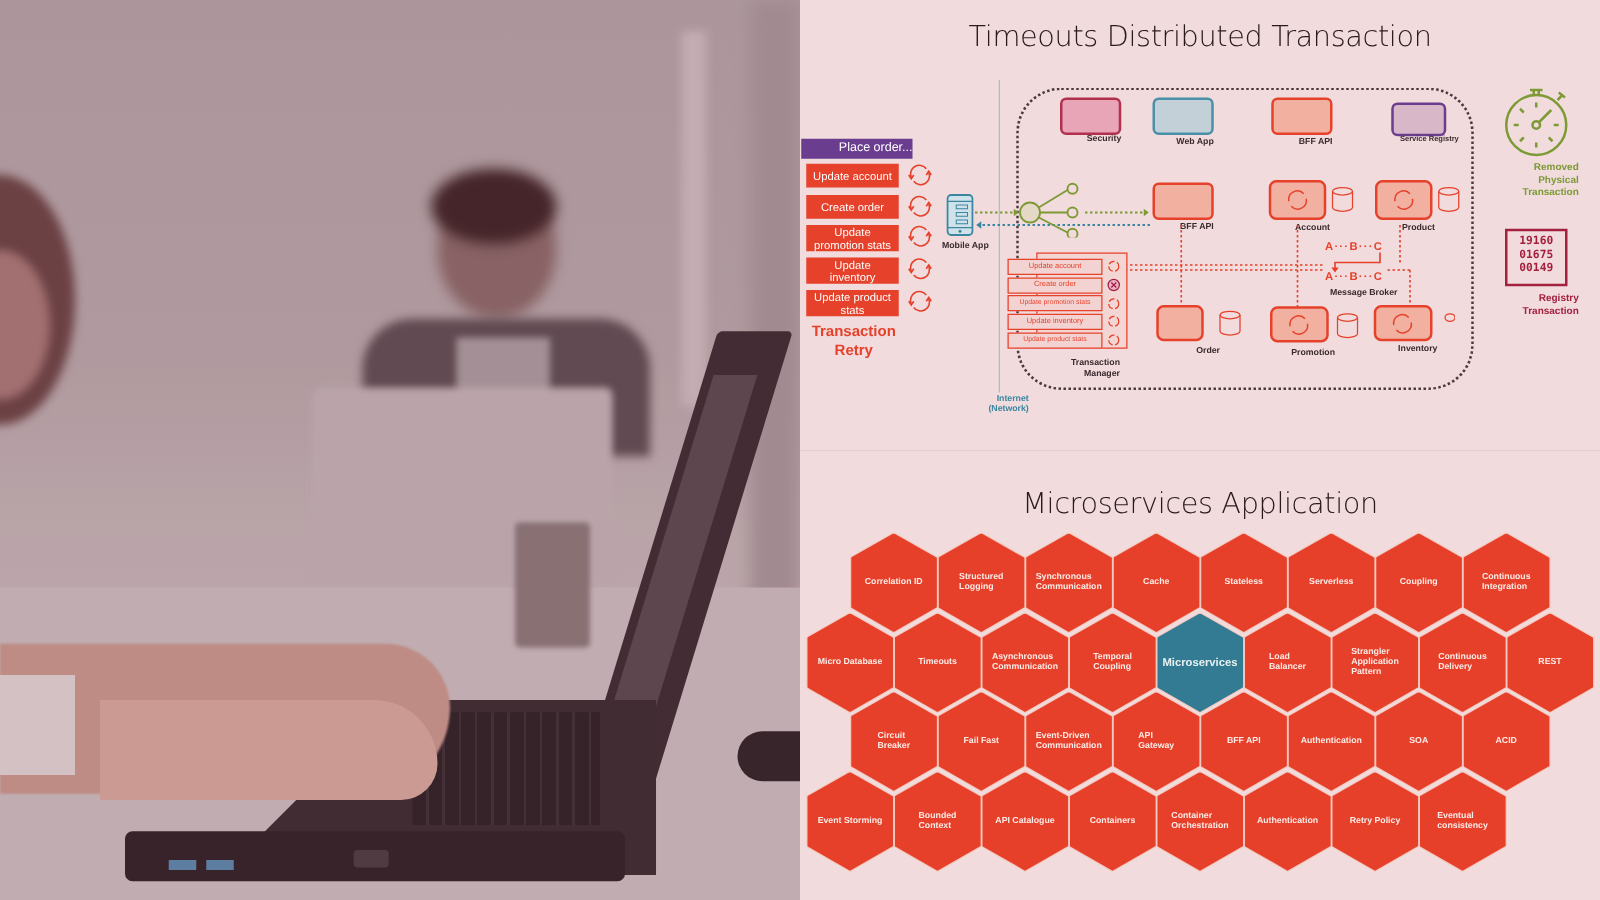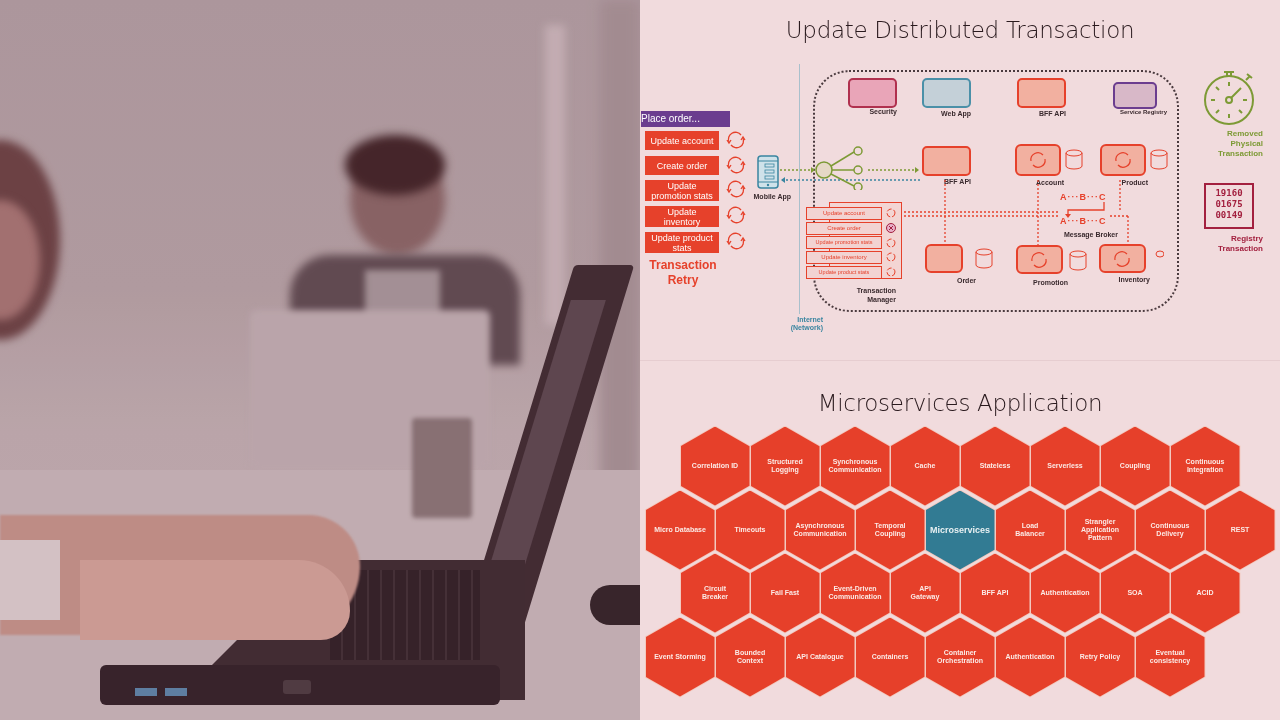--- a/index.html
+++ b/index.html
@@ -13,21 +13,21 @@
   .panel{position:absolute;left:640px;width:640px;background:#f1dbdd;}
   .panel-top{top:0;height:360px;}
   .panel-bot{top:361px;height:359px;}
   .divider{position:absolute;left:640px;top:360px;width:640px;height:1px;background:#e6cdd0;}
   .title{position:absolute;left:0;width:640px;text-align:center;font-family:"DejaVu Sans",sans-serif;font-weight:300;color:#2a1a1e;font-size:23px;letter-spacing:-0.3px;}
   .lbl{position:absolute;font-size:7px;font-weight:bold;color:#3a2a2e;text-align:right;white-space:nowrap;}
   .box{position:absolute;border-radius:5px;border:2px solid;}
   .step{position:absolute;left:645px;width:74px;background:#e6412b;color:#fff;font-size:9px;text-align:center;display:flex;align-items:center;justify-content:center;line-height:10px;}
   .tm-step{position:absolute;left:806px;width:74px;height:11px;border:1px solid #e6412b;background:#f2d3d2;color:#e6412b;font-size:6px;text-align:center;line-height:11px;}
   
-  .hex{position:absolute;width:69px;height:79px;clip-path:polygon(50% 0,100% 25%,100% 75%,50% 100%,0 75%,0 25%);background:#e6402a;display:flex;align-items:center;justify-content:center;text-align:center;color:#fbeae6;font-size:7px;font-weight:bold;line-height:8px;}
+  .hex{position:absolute;width:69px;height:79px;clip-path:polygon(50% 0,100% 25%,100% 75%,50% 100%,0 75%,0 25%);background:#e6402a;display:flex;align-items:center;justify-content:center;text-align:left;color:#fbeae6;font-size:7px;font-weight:bold;line-height:8px;}
   .hex-wrap{position:absolute;width:71px;height:81px;clip-path:polygon(50% 0,100% 25%,100% 75%,50% 100%,0 75%,0 25%);background:#f3c9bf;}
   .hex.center{background:#327b93;font-size:9px;color:#e8f0f2;}
 </style>
 </head>
 <body>
 
 <div class="photo">
 
   <div class="rect" style="left:545px;top:25px;width:20px;height:300px;background:#cdbfc3;filter:blur(4px);"></div>
   <div class="rect" style="left:600px;top:0;width:40px;height:720px;background:#a8999d;filter:blur(6px);"></div>
@@ -59,32 +59,32 @@
 
   <div class="rect" style="left:0;top:515px;width:360px;height:120px;background:#c89a90;border-radius:0 60px 80px 0;filter:blur(1px);"></div>
   <div class="rect" style="left:80px;top:560px;width:270px;height:80px;background:#d6aaa0;border-radius:0 70px 40px 0;"></div>
   <div class="rect" style="left:0;top:540px;width:60px;height:80px;background:#e0d6d8;"></div>
 
   <div class="rect" style="left:590px;top:585px;width:50px;height:40px;background:#2f2529;border-radius:20px 0 0 20px;"></div>
   <div class="tint"></div>
 </div>
 
 <div class="panel panel-top">
-  <div class="title" style="top:17px;">Update Distributed Transaction</div>
+  <div class="title" style="top:17px;">Timeouts Distributed Transaction</div>
 </div>
 
 <div style="position:absolute;left:799px;top:64px;width:1px;height:250px;background:#a9c0cc;"></div>
 <div class="lbl" style="left:775px;top:316px;width:48px;color:#3a85a0;line-height:8px;">
   <div>Internet</div>
     <div>(Network)</div>
 </div>
 
 <div style="position:absolute;left:813px;top:70px;width:366px;height:242px;border:2px dotted #4a3a3e;border-radius:36px;box-sizing:border-box;"></div>
 
-<div style="position:absolute;left:641px;top:111px;width:89px;height:16px;background:#6b3d8f;color:#fff;font-size:10px;text-align:left;line-height:16px;">Place order...</div>
+<div style="position:absolute;left:641px;top:111px;width:89px;height:16px;background:#6b3d8f;color:#fff;font-size:10px;text-align:right;line-height:16px;">Place order...</div>
 <div class="step" style="top:131px;height:19px;">Update account</div>
 <div class="step" style="top:156px;height:19px;">Create order</div>
 <div class="step" style="top:180px;height:21px;white-space:pre-line;">Update
 promotion stats</div>
 <div class="step" style="top:206px;height:21px;white-space:pre-line;">Update
 inventory</div>
 <div class="step" style="top:232px;height:21px;white-space:pre-line;">Update product
 stats</div>
 
 <svg style="position:absolute;left:722px;top:128px;" width="28" height="130">

